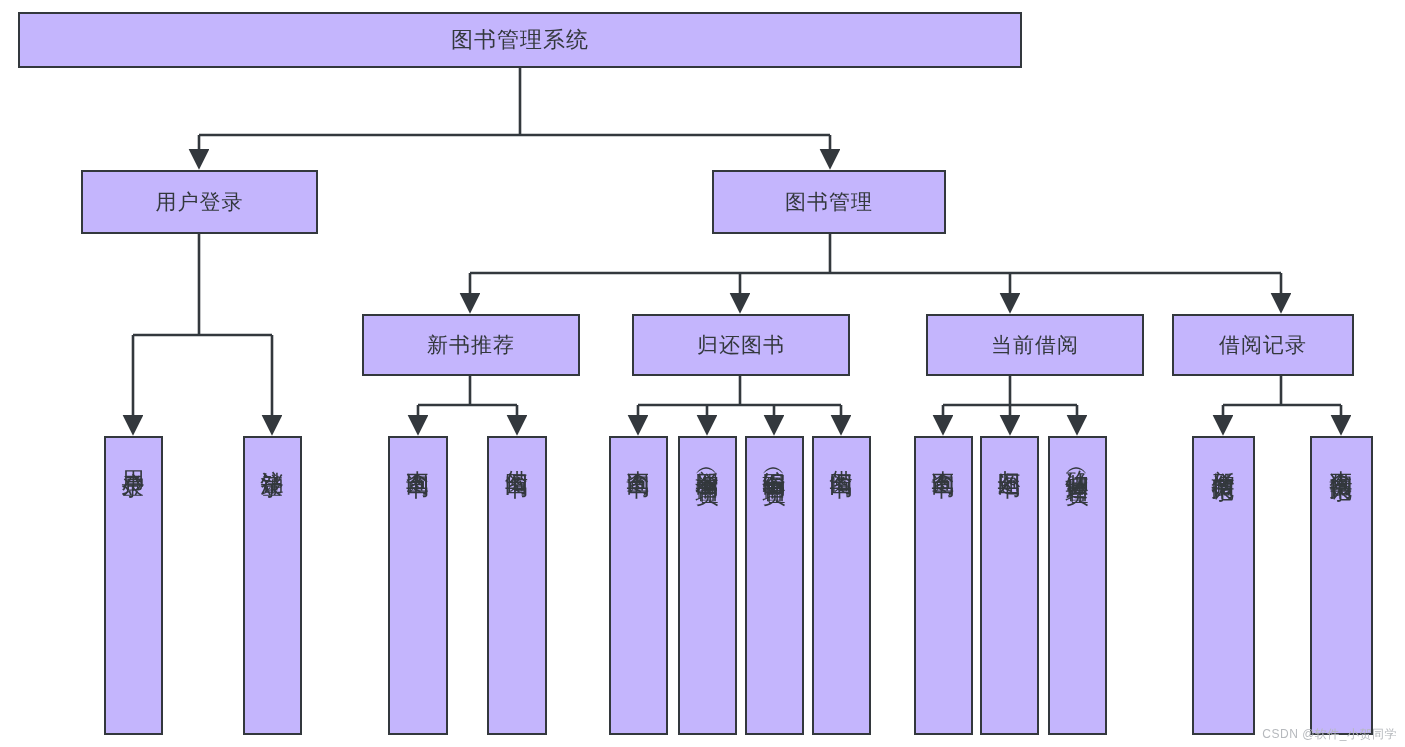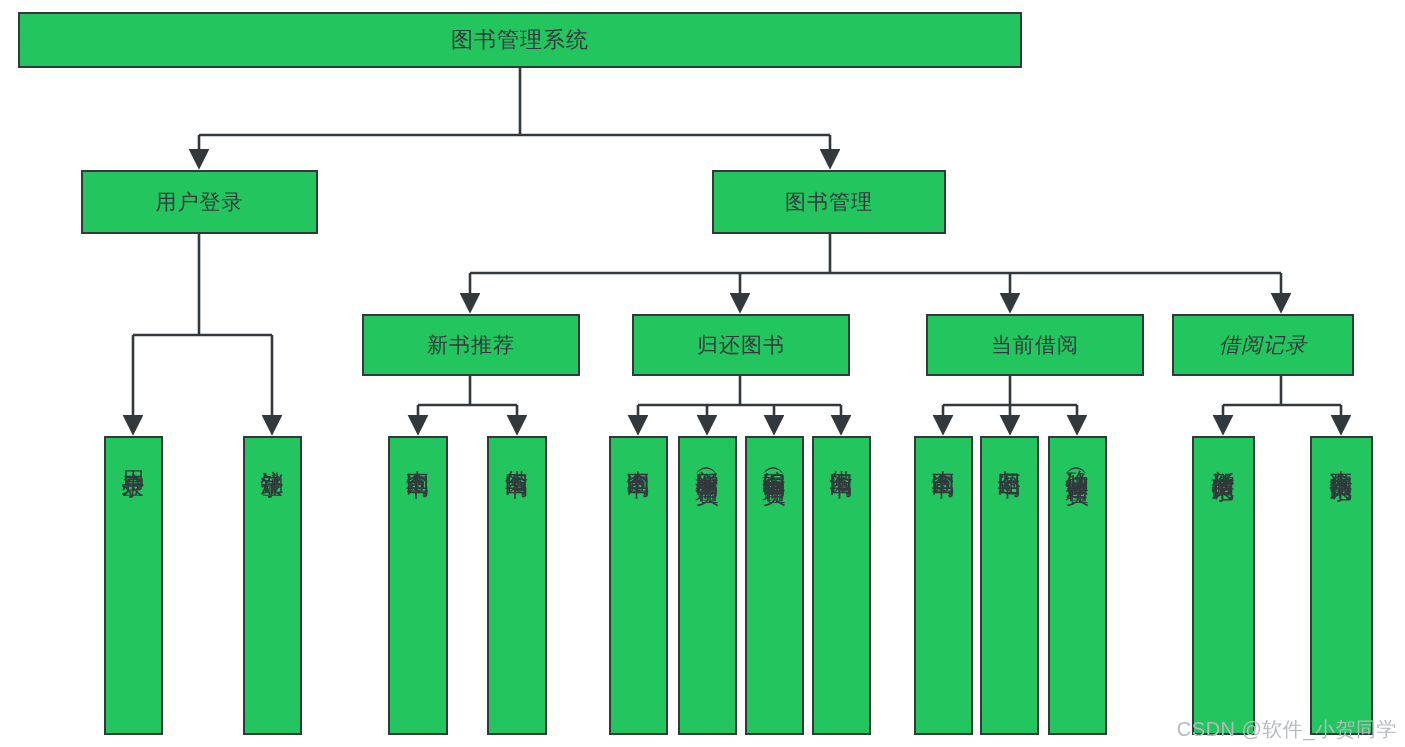--- a/index.html
+++ b/index.html
@@ -4,21 +4,21 @@
 <style>
   html,body{margin:0;padding:0;background:#ffffff;}
   body{width:1405px;height:747px;overflow:hidden;font-family:"Liberation Sans","DejaVu Sans",sans-serif;}
   #stage{position:relative;width:1405px;height:747px;background:#ffffff;}
   svg.connectors{position:absolute;left:0;top:0;width:1405px;height:747px;pointer-events:none;}
 
   .node{
     position:absolute;
     box-sizing:border-box;
     border:2.5px solid #33383d;
-    background:#22c55e;
+    background:#c4b5fd;
     display:flex;
     align-items:center;
     justify-content:center;
     color:#2b2f33;
   }
   .node .lbl{
     display:block;
     text-align:center;
     line-height:1.18;
     color:#33383d;
@@ -39,21 +39,21 @@
     line-height:1.05;
     letter-spacing:2px;
     white-space:nowrap;
     margin:0 auto;
   }
 
   .watermark{
     position:absolute;
     right:8px;
     bottom:4px;
-    font-size:20px;
+    font-size:12px;
     color:#b6b9bd;
     letter-spacing:0.5px;
     white-space:nowrap;
   }
 </style>
 </head>
 <body>
 
 <div id="stage">
 
@@ -120,21 +120,21 @@
 
   <div class="node h-node" style="left:362px;top:314px;width:218px;height:62px;">
     <span class="lbl">新书推荐</span>
   </div>
   <div class="node h-node" style="left:632px;top:314px;width:218px;height:62px;">
     <span class="lbl">归还图书</span>
   </div>
   <div class="node h-node" style="left:902px;top:314px;width:218px;height:62px;margin-left:24px;">
     <span class="lbl">当前借阅</span>
   </div>
-  <div class="node h-node" style="left:1172px;top:314px;width:182px;height:62px;font-style:italic;">
+  <div class="node h-node" style="left:1172px;top:314px;width:182px;height:62px;">
     <span class="lbl">借阅记录</span>
   </div>
 
   <div class="node v-node" style="left:104px;top:436px;width:59px;height:299px;">
     <span class="lbl">用户登录</span>
   </div>
   <div class="node v-node" style="left:243px;top:436px;width:59px;height:299px;">
     <span class="lbl">注销登录</span>
   </div>
 

